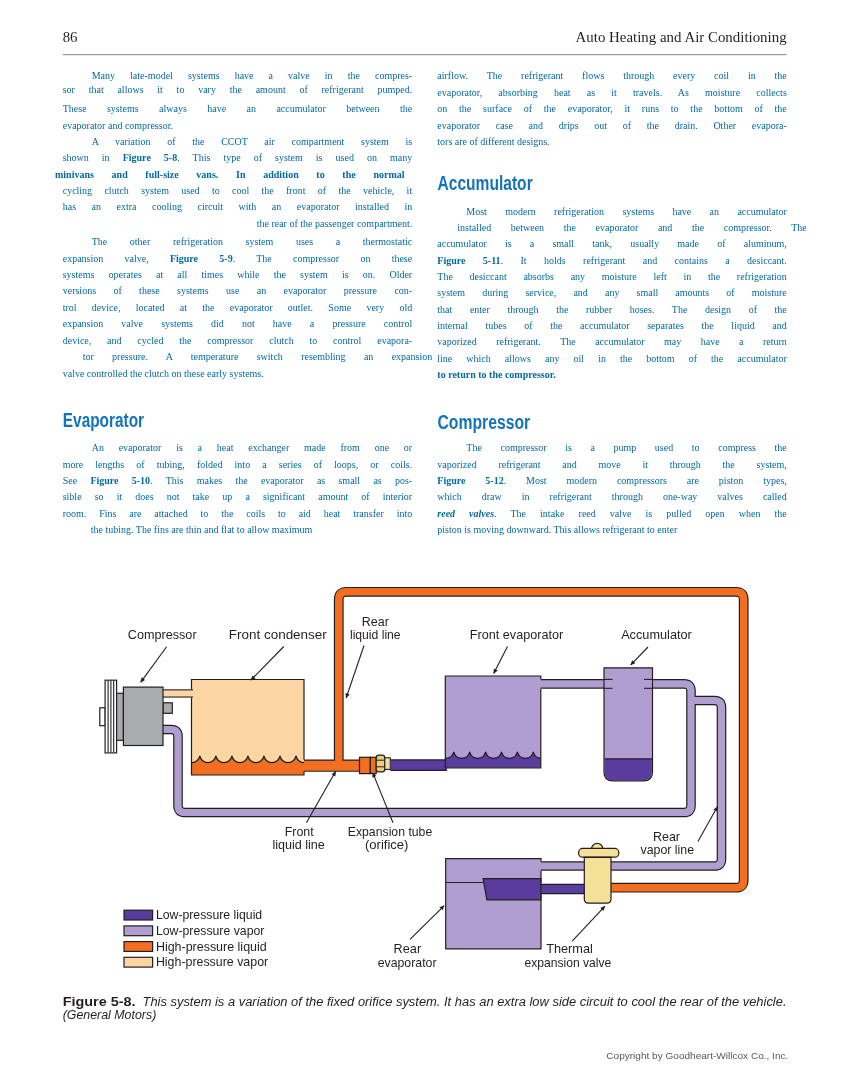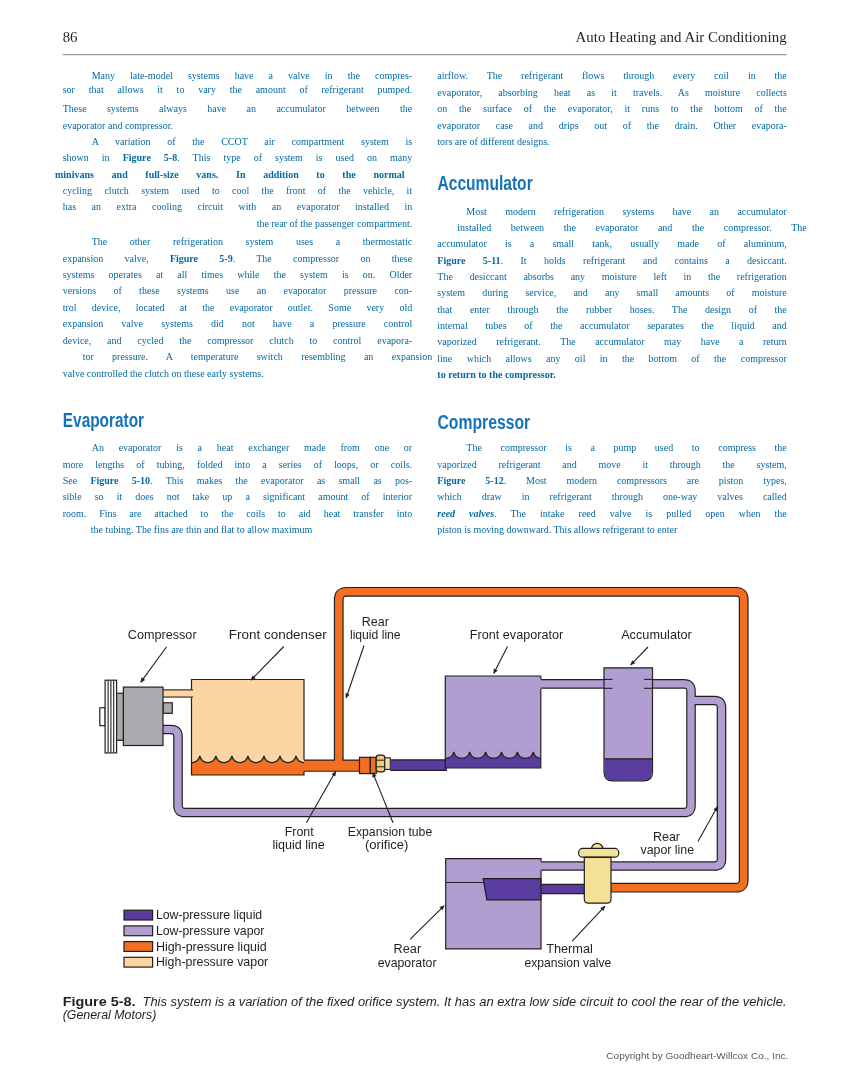--- a/index.html
+++ b/index.html
@@ -154,20 +154,20 @@
 <div class="t" style="left:437.3px;top:133.7px;">tors are of different designs.</div>
 <div class="t j" style="left:437.3px;top:203.5px;text-indent:29px;">Most modern refrigeration systems have an accumulator</div>
 <div class="t j" style="left:437.3px;top:219.8px;margin-left:20px;">installed between the evaporator and the compressor. The</div>
 <div class="t j" style="left:437.3px;top:236.2px;">accumulator is a small tank, usually made of aluminum,</div>
 <div class="t j" style="left:437.3px;top:252.5px;"><b>Figure 5-11</b>. It holds refrigerant and contains a desiccant.</div>
 <div class="t j" style="left:437.3px;top:268.9px;">The desiccant absorbs any moisture left in the refrigeration</div>
 <div class="t j" style="left:437.3px;top:285.2px;">system during service, and any small amounts of moisture</div>
 <div class="t j" style="left:437.3px;top:301.6px;">that enter through the rubber hoses. The design of the</div>
 <div class="t j" style="left:437.3px;top:317.9px;">internal tubes of the accumulator separates the liquid and</div>
 <div class="t j" style="left:437.3px;top:334.3px;">vaporized refrigerant. The accumulator may have a return</div>
-<div class="t j" style="left:437.3px;top:350.6px;">line which allows any oil in the bottom of the compressor</div>
+<div class="t j" style="left:437.3px;top:350.6px;">line which allows any oil in the bottom of the accumulator</div>
 <div class="t" style="left:437.3px;top:367.0px;font-weight:bold;">to return to the compressor.</div>
 <div class="t j" style="left:437.3px;top:440.3px;text-indent:29px;">The compressor is a pump used to compress the</div>
 <div class="t j" style="left:437.3px;top:456.5px;">vaporized refrigerant and move it through the system,</div>
 <div class="t j" style="left:437.3px;top:472.9px;"><b>Figure 5-12</b>. Most modern compressors are piston types,</div>
 <div class="t j" style="left:437.3px;top:489.3px;">which draw in refrigerant through one-way valves called</div>
 <div class="t j" style="left:437.3px;top:505.6px;"><b><i>reed valves</i></b>. The intake reed valve is pulled open when the</div>
 <div class="t" style="left:437.3px;top:522.0px;">piston is moving downward. This allows refrigerant to enter</div>
 
 </body></html>

